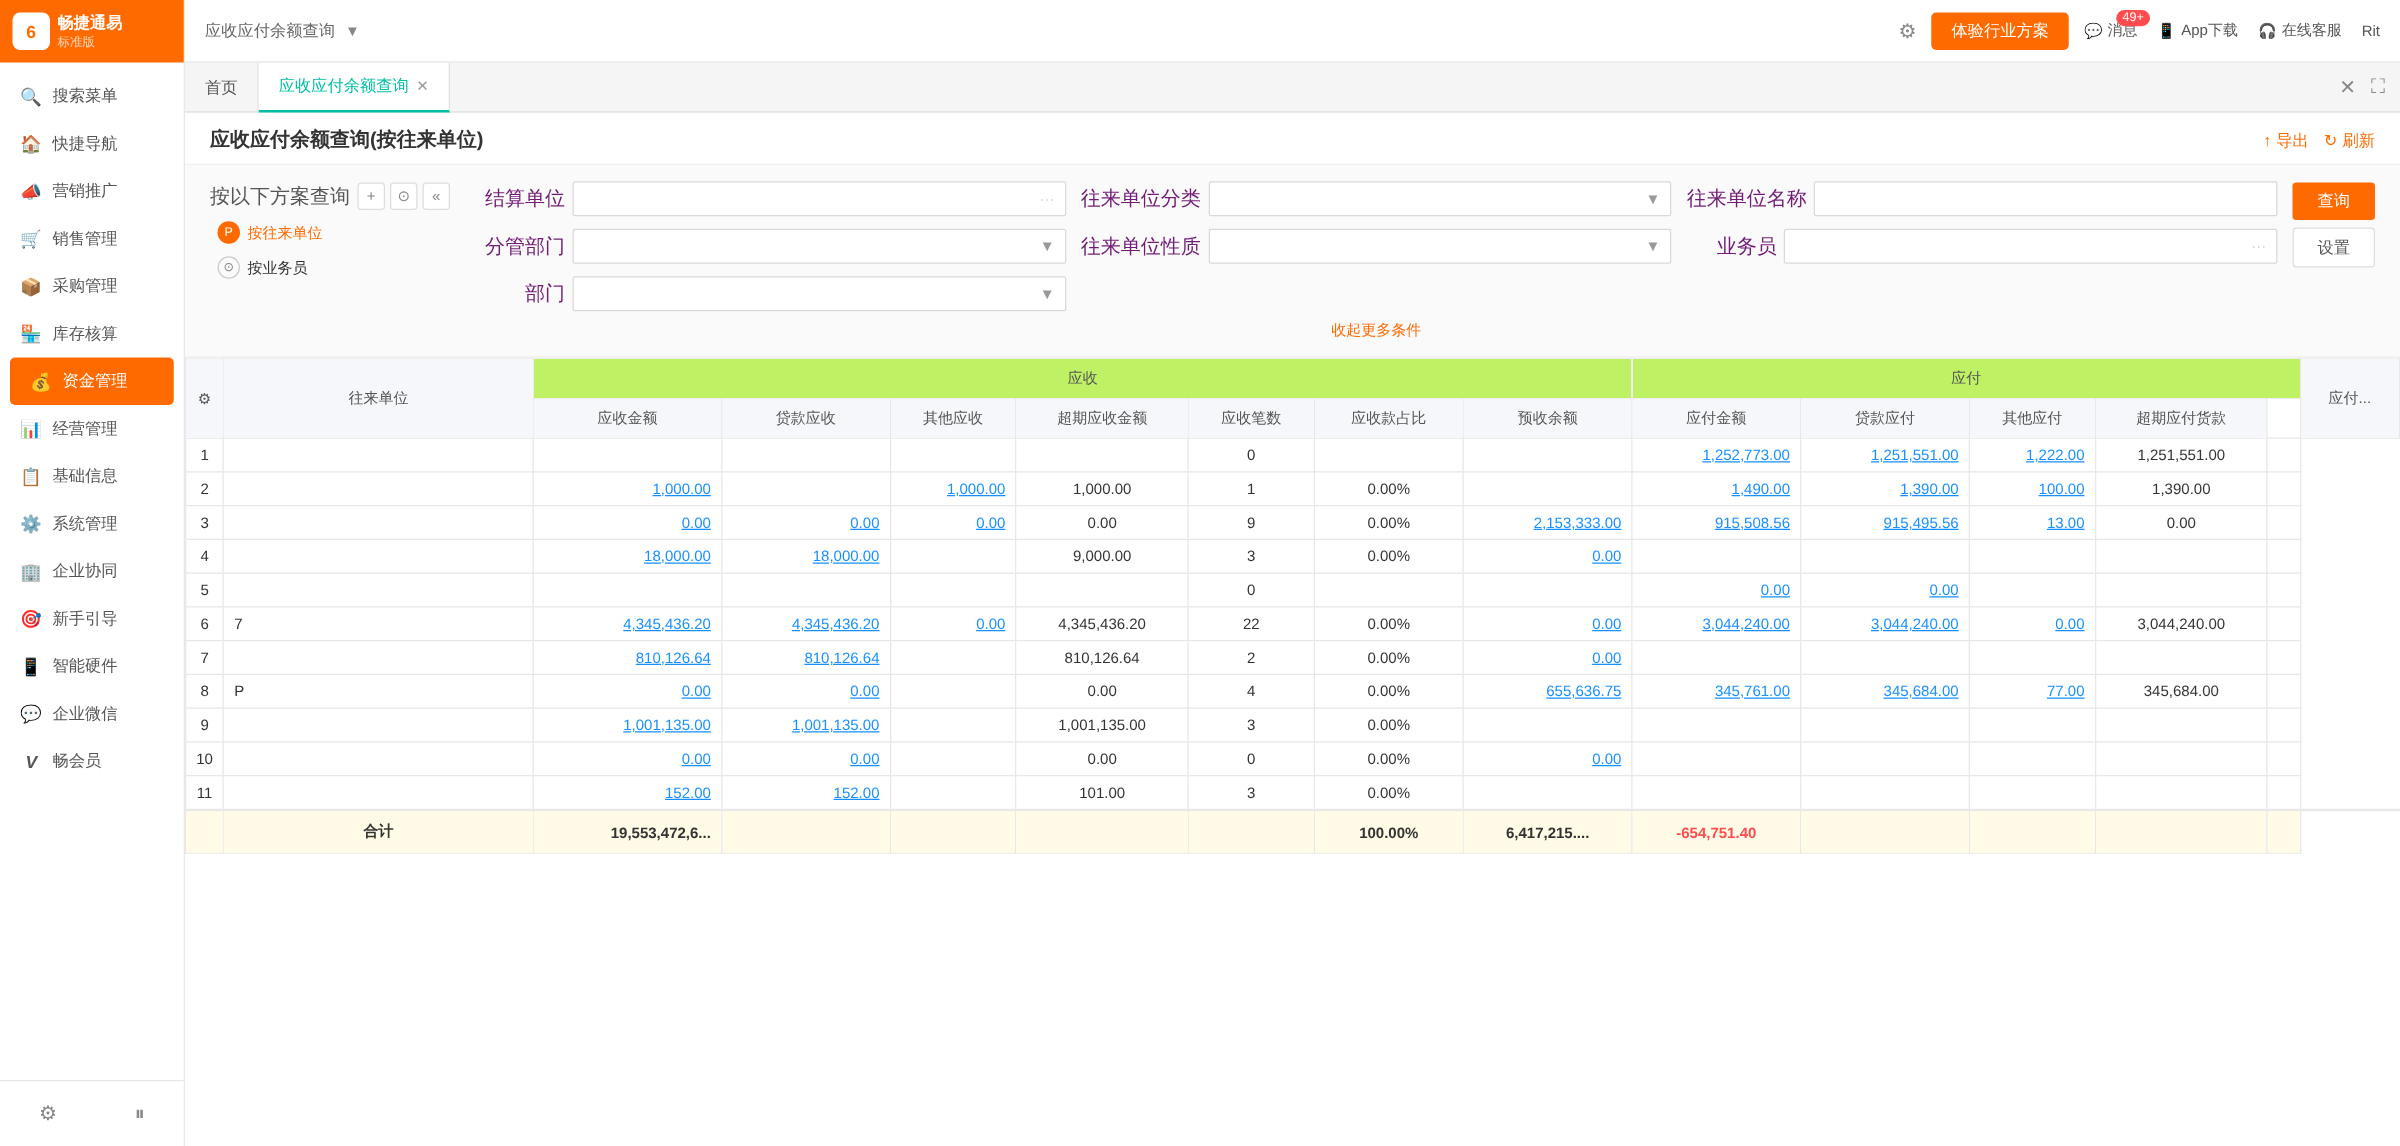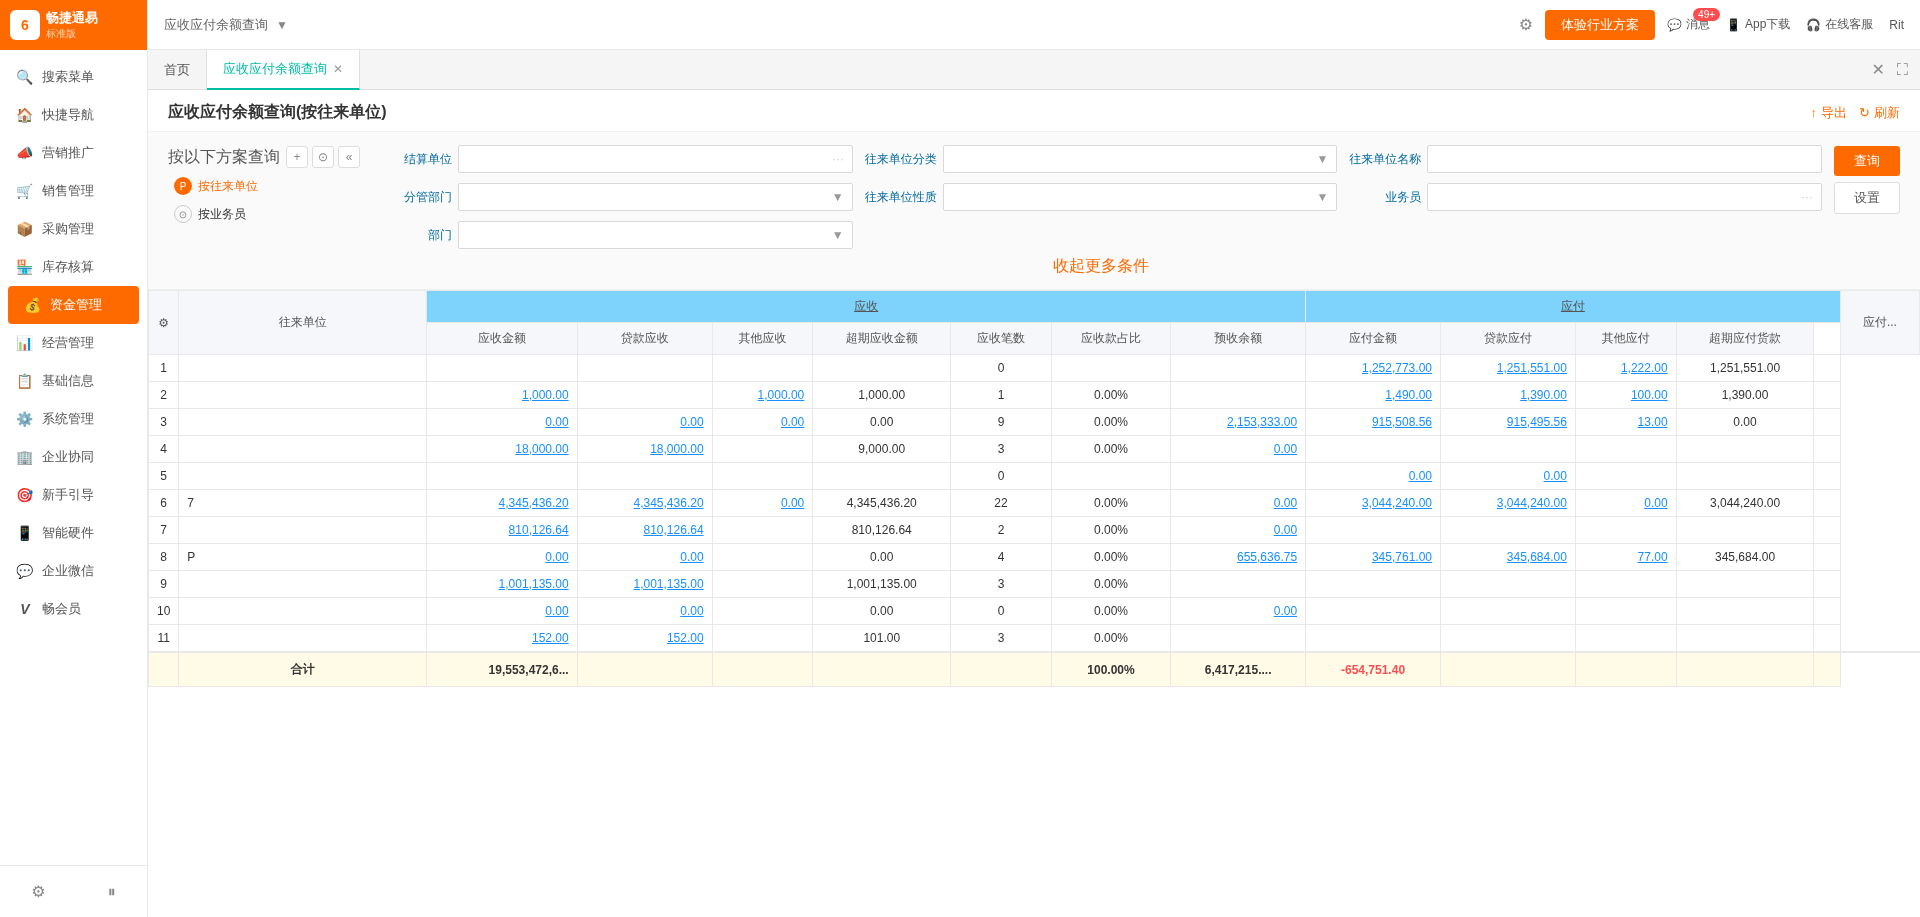--- a/index.html
+++ b/index.html
@@ -61,31 +61,31 @@
     .search-nav-btn.active { color: #ff6a00; }
     .search-nav-btn .nav-icon { width: 18px; height: 18px; border-radius: 50%; background: #ff6a00; color: #fff; display: flex; align-items: center; justify-content: center; font-size: 10px; }
     .search-nav-btn .nav-icon-gray { width: 18px; height: 18px; border-radius: 50%; border: 1px solid #ccc; display: flex; align-items: center; justify-content: center; font-size: 10px; color: #888; }
     .query-btn { background: #ff6a00; color: #fff; border: none; padding: 6px 20px; border-radius: 3px; cursor: pointer; font-size: 13px; }
     .settings-btn { background: #fff; color: #555; border: 1px solid #ddd; padding: 6px 16px; border-radius: 3px; cursor: pointer; font-size: 13px; }
 
     
     .table-container { flex: 1; overflow: auto; position: relative; }
     .data-table { width: 100%; border-collapse: collapse; font-size: 12px; }
     .data-table th { background: #f5f7fa; border: 1px solid #e8e8e8; padding: 7px 8px; text-align: center; font-weight: normal; color: #555; white-space: nowrap; position: sticky; top: 0; z-index: 10; }
-    .data-table th.group-header { background: #7dd3fc; text-decoration: underline; }
+    .data-table th.group-header { background: #bef264; }
     .data-table td { border: 1px solid #e8e8e8; padding: 6px 8px; text-align: center; color: #333; white-space: nowrap; }
     .data-table td.text-right { text-align: right; }
     .data-table td a, .data-table td .link { color: #1890ff; text-decoration: underline; cursor: pointer; }
     .row-num { color: #999; text-align: center; }
     .settings-col { width: 30px; }
     .table-footer { position: sticky; bottom: 13px; background: #fffbe6; border-top: 2px solid #e8e8e8; margin-top: 32px; }
     .table-footer td { font-weight: bold; color: #333; padding: 8px; }
     .fields-grid { display: grid; grid-template-columns: 1fr 1fr 1fr; gap: 8px 12px; }
     .field-row { display: flex; align-items: center; gap: 6px; height: 30px; }
-    .field-label { font-size: 12px; color: #0369a1; white-space: nowrap; min-width: 72px; text-align: right; }
+    .field-label { font-size: 16px; color: #701a75; white-space: nowrap; min-width: 72px; text-align: right; }
     .field-input { flex: 1; height: 28px; border: 1px solid #d9d9d9; border-radius: 2px; padding: 0 8px; font-size: 12px; display: flex; align-items: center; justify-content: space-between; background: #fff; cursor: pointer; }
     .field-input span { color: #bbb; }
   </style>
 </head>
 <body>
 
 <div class="sidebar">
   <div class="sidebar-logo">
     <div class="sidebar-logo-icon">6</div>
     <div>
@@ -290,21 +290,21 @@
             <div class="field-row">
               <span class="field-label">部门</span>
               <div class="field-input">
                 <span>　</span>
                   <span style="color:#999;">▼</span>
               </div>
             </div>
           </div>
 
           <div style="text-align:center; margin-top:6px;">
-            <span style="color:#ff6a00; cursor:pointer; font-size:16px;">收起更多条件</span>
+            <span style="color:#ff6a00; cursor:pointer; font-size:12px;">收起更多条件</span>
           </div>
         </div>
 
         <div style="display:flex; flex-direction:column; gap:6px; padding-top:2px;">
           <button class="query-btn">查询</button>
           <button class="settings-btn">设置</button>
         </div>
       </div>
     </div>
   </div>

